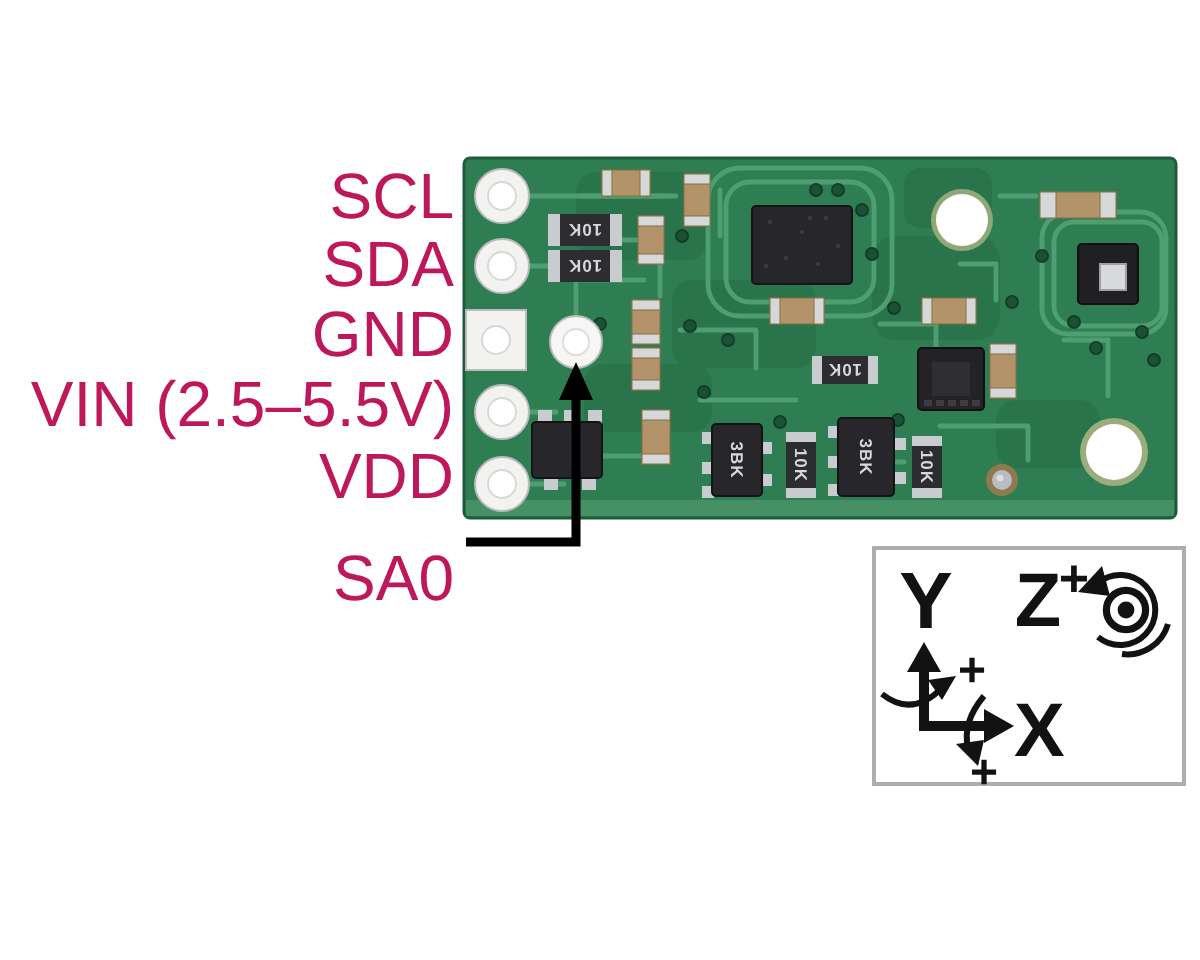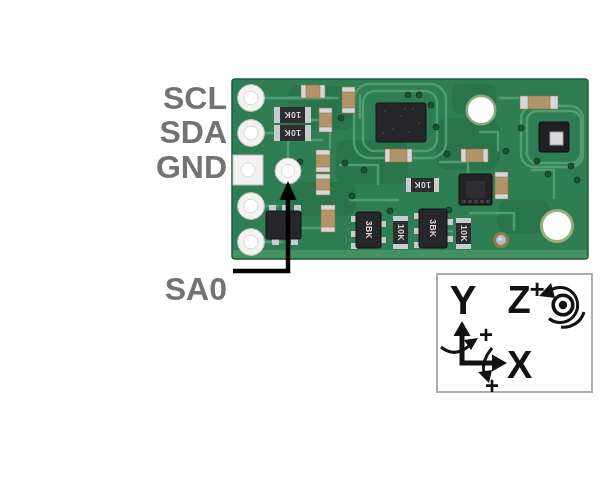--- a/index.html
+++ b/index.html
@@ -1,32 +1,34 @@
 <!DOCTYPE html>
 <html><head>
 <meta charset="utf-8">
 <style>
   html,body{margin:0;padding:0;background:#fff;}
   #stage{position:relative;width:600px;height:480px;background:#ffffff;overflow:hidden;
          font-family:"Liberation Sans",sans-serif;}
-  .pin-label{position:absolute;right:373px;white-space:nowrap;color:#737373;
-             font-weight:bold;font-size:32px;line-height:1.05;letter-spacing:0px;}
+  .pin-label{position:absolute;right:373px;white-space:nowrap;color:#be185d;
+             font-weight:normal;font-size:32px;line-height:1.05;letter-spacing:0px;}
   svg{position:absolute;left:0;top:0;}
   svg text{font-family:"Liberation Sans",sans-serif;}
   .mark{font-weight:bold;font-size:8.5px;fill:#d8d8d8;letter-spacing:0.5px;}
   .inset-label{font-weight:bold;fill:#121212;}
 </style>
 </head>
 <body>
 
 <div id="stage">
 
   <div class="pin-label" style="top:82px">SCL</div>
   <div class="pin-label" style="top:116px">SDA</div>
   <div class="pin-label" style="top:151px">GND</div>
+  <div class="pin-label" style="top:186px">VIN (2.5–5.5V)</div>
+  <div class="pin-label" style="top:222px">VDD</div>
   <div class="pin-label" style="top:273px">SA0</div>
 
   <svg width="600" height="480" viewBox="0 0 600 480">
 
     <g>
       <rect x="232" y="79" width="356" height="180" rx="3" fill="#2F7E53" stroke="#1E5C3B" stroke-width="1.5"></rect>
       <rect x="233" y="250" width="354" height="8" fill="#459163"></rect>
 
       <g fill="#2A744C">
         <rect x="288" y="86" width="66" height="44" rx="10"></rect>

